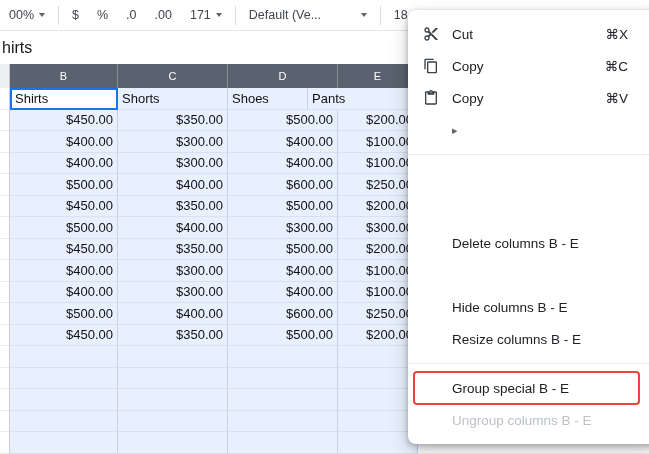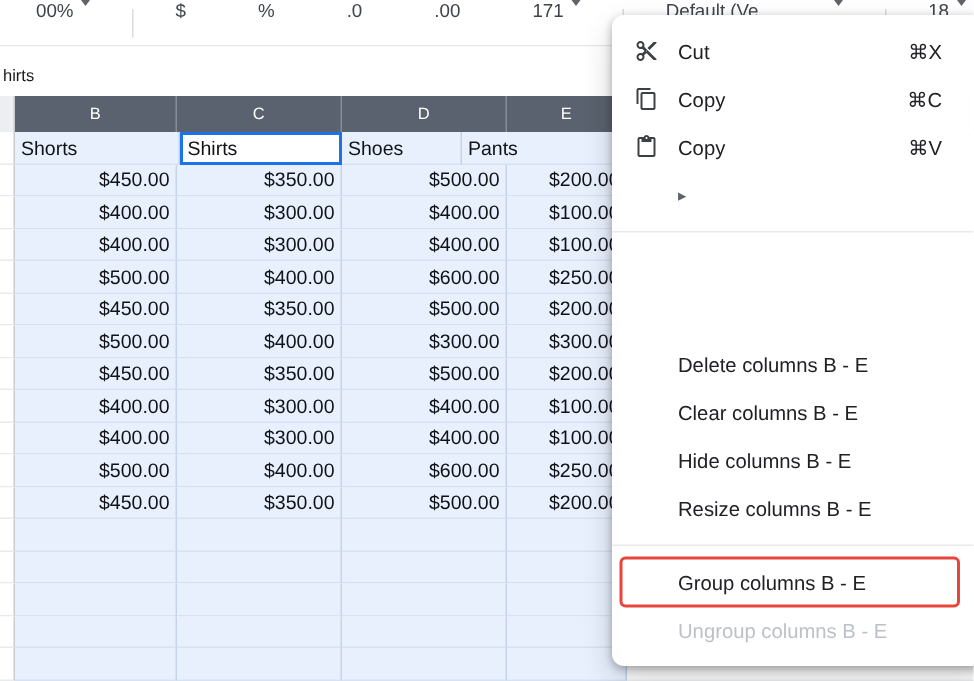--- a/index.html
+++ b/index.html
@@ -2,29 +2,29 @@
 <html><head>
 <meta charset="utf-8">
 <style>
   html,body{margin:0;padding:0;}
   body{width:649px;height:454px;overflow:hidden;position:relative;background:#fff;
        font-family:"Liberation Sans", sans-serif;}
 
   
   .toolbar{position:absolute;top:0;left:0;width:100%;height:30px;display:flex;align-items:center;
            background:#fff;border-bottom:1px solid #e4e6e9;color:#40454d;font-size:12.5px;}
-  .tb-btn{display:flex;padding:0 24px;height:100%;cursor:default;white-space:nowrap;}
+  .tb-btn{display:flex;align-items:center;padding:0 9px;height:100%;cursor:default;white-space:nowrap;}
   .caret{width:0;height:0;border-left:3.5px solid transparent;border-right:3.5px solid transparent;
          border-top:4px solid #5f6368;margin-left:5px;display:inline-block;}
   .sep{width:1px;height:19px;background:#d9dce1;margin:0 4px;flex:none;}
   .font-box{min-width:118px;justify-content:space-between;}
 
   
   .formula-row{position:absolute;top:31px;left:0;width:100%;height:33px;background:#fff;}
-  .name-text{position:absolute;left:2px;bottom:7px;font-size:11px;color:#16181b;}
+  .name-text{position:absolute;left:2px;bottom:7px;font-size:16px;color:#16181b;}
 
   
   .sheet{position:absolute;top:64px;left:0;right:0;bottom:0;}
   .col-header-row{display:flex;height:24px;}
   .corner{width:10px;background:#eceef1;border-right:1px solid #c6c9ce;box-sizing:border-box;flex:none;}
   .col-hdr{background:#59626e;color:#fff;font-size:11px;display:flex;align-items:center;justify-content:center;
            border-right:1px solid rgba(255,255,255,.28);box-sizing:border-box;flex:none;}
   .hdr-filler{flex:1;background:#eceef1;}
   .grid-body{position:absolute;top:24px;left:0;right:0;bottom:0;}
   .grid-row{display:flex;height:21.53px;}
@@ -90,22 +90,22 @@
       <div class="corner"></div>
       <div class="col-hdr" style="width: 108px;">B</div>
       <div class="col-hdr" style="width: 110px;">C</div>
       <div class="col-hdr" style="width: 110px;">D</div>
       <div class="col-hdr" style="width: 80px;">E</div>
       <div class="hdr-filler"></div>
     </div>
   <div class="grid-body">
       <div class="grid-row">
         <div class="row-sliver"></div>
+        <div class="cell hdrtext active" style="width: 108px;">Shirts</div>
         <div class="cell hdrtext" style="width: 110px;">Shorts</div>
-        <div class="cell hdrtext active" style="width: 108px;">Shirts</div>
         <div class="cell hdrtext" style="width: 80px;">Shoes</div>
         <div class="cell hdrtext" style="width: 110px;">Pants</div>
         <div class="row-filler"></div>
       </div>
       <div class="grid-row">
         <div class="row-sliver"></div>
         <div class="cell money" style="width: 108px;">$450.00</div>
         <div class="cell money" style="width: 110px;">$350.00</div>
         <div class="cell money" style="width: 110px;">$500.00</div>
         <div class="cell money" style="width: 80px;">$200.00</div>
@@ -272,32 +272,31 @@
     </div>
     <div class="menu-item">
       <span class="mi-icon"></span>
     </div>
     <div class="menu-item">
       <span class="mi-icon"></span>
       <span class="mi-label">Delete columns B - E</span>
     </div>
     <div class="menu-item">
       <span class="mi-icon"></span>
-      <span class="mi-label">Clear columns B - E</span>
     </div>
     <div class="menu-item">
       <span class="mi-icon"></span>
       <span class="mi-label">Hide columns B - E</span>
     </div>
     <div class="menu-item">
       <span class="mi-icon"></span>
       <span class="mi-label">Resize columns B - E</span>
     </div>
     <div class="menu-divider"></div>
     <div class="menu-item highlighted">
       <span class="mi-icon"></span>
-      <span class="mi-label">Group columns B - E</span>
+      <span class="mi-label">Group special B - E</span>
     </div>
     <div class="menu-item disabled">
       <span class="mi-icon"></span>
       <span class="mi-label">Ungroup columns B - E</span>
     </div>
   </div>
 
 </body></html>

